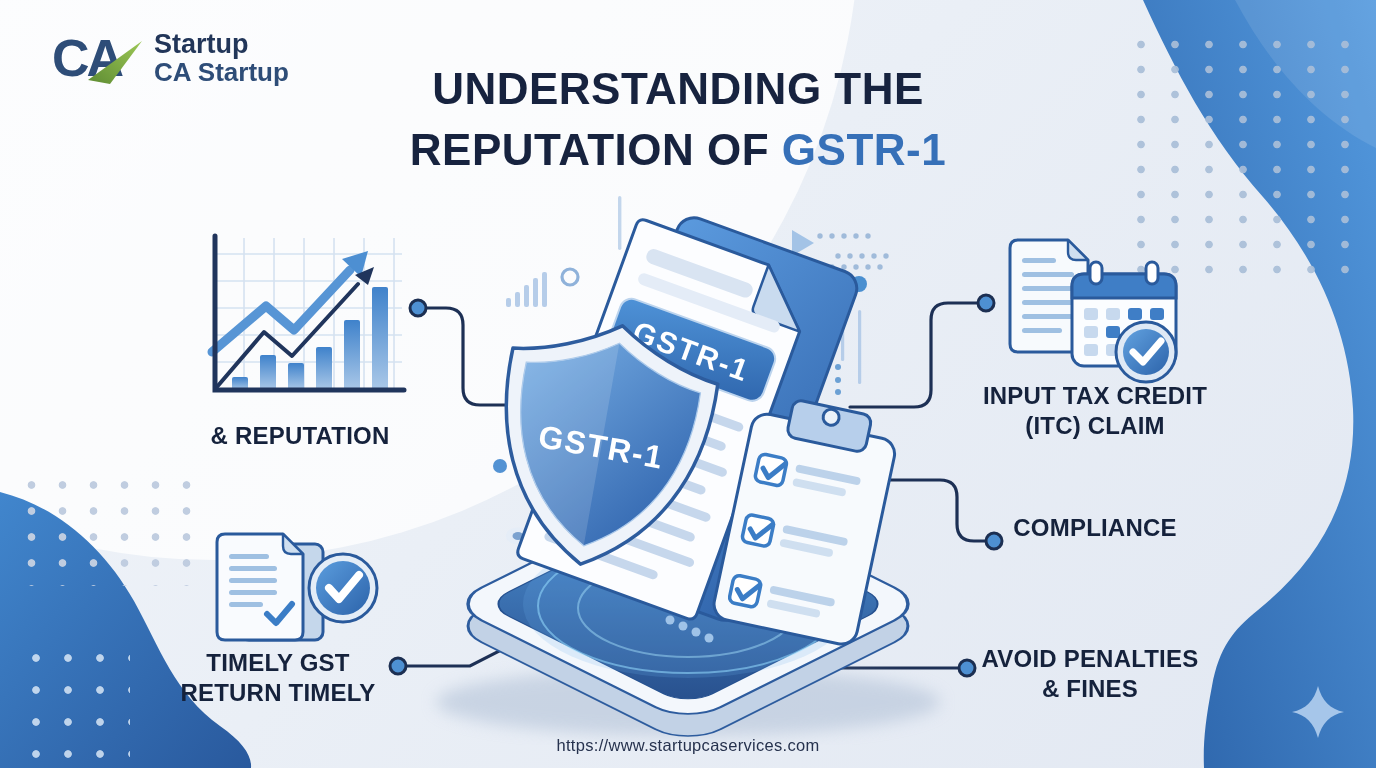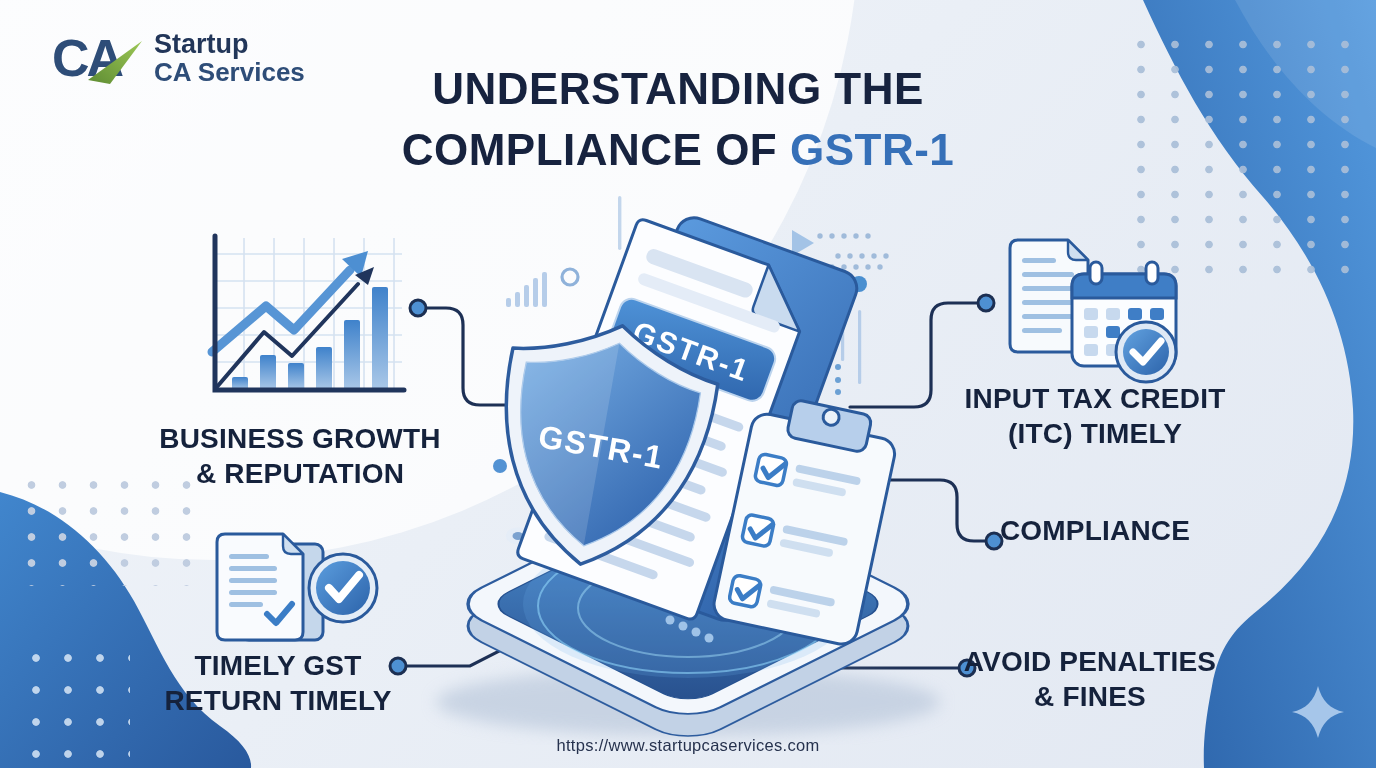--- a/index.html
+++ b/index.html
@@ -19,21 +19,21 @@
   
   .logo{left:52px;top:28px;display:flex;align-items:center;gap:10px;justify-content:flex-end;}
   .logo-text{line-height:1.05;color:#223659;}
   .logo-text .l1{font-size:27px;font-weight:bold;}
   .logo-text .l2{font-size:26px;font-weight:bold;color:#2e4d78;}
   
   .title{left:268px;top:58px;width:820px;text-align:center;color:#17233f;
     font-weight:bold;font-size:44px;line-height:61px;letter-spacing:.5px;}
   .title .hl{color:#3670b8;}
   
-  .feature-label{font-weight:bold;font-size:28px;line-height:1.26;color:#15223c;
+  .feature-label{font-weight:bold;font-size:24px;line-height:1.26;color:#15223c;
     text-align:center;letter-spacing:.2px;}
   .lbl-growth{left:150px;top:421px;width:300px;}
   .lbl-timely{left:128px;top:648px;width:300px;}
   .lbl-itc{left:945px;top:381px;width:300px;}
   .lbl-legal{left:965px;top:513px;width:260px;}
   .lbl-avoid{left:930px;top:644px;width:320px;}
   
   .footer{left:0;top:736px;width:1376px;text-align:center;font-size:16.5px;color:#26324e;letter-spacing:.3px;}
 </style>
 </head>
@@ -91,28 +91,28 @@
         <linearGradient id="ggreen" x1="0" y1="1" x2="1" y2="0">
           <stop offset="0" stop-color="#5e8c33"></stop>
             <stop offset="1" stop-color="#9cc755"></stop>
         </linearGradient>
       </defs>
       <text x="0" y="48" font-size="52" font-weight="bold" fill="#2e4d78" font-family="Liberation Sans, sans-serif" letter-spacing="-3">CA</text>
       <path d="M36,52 L90,13 L58,56 Z" fill="url(#ggreen)"></path>
     </svg>
     <div class="logo-text">
       <div class="l1">Startup</div>
-      <div class="l2">CA Services</div>
+      <div class="l2">CA Startup</div>
     </div>
   </div>
 
   <div class="abs title">
     <div>UNDERSTANDING THE</div>
     <div>
-      <span>COMPLIANCE OF</span>
+      <span>REPUTATION OF</span>
       <span class="hl">GSTR-1</span>
     </div>
   </div>
 
   <svg class="abs" style="left:202px;top:232px" width="205" height="172" viewBox="0 0 205 172">
     <defs>
       <linearGradient id="gbar" x1="0" y1="0" x2="0" y2="1">
         <stop offset="0" stop-color="#3f82cb"></stop>
           <stop offset="1" stop-color="#aac8e8"></stop>
       </linearGradient>
@@ -328,30 +328,29 @@
       <path d="M0,-118 C32,-96 70,-81 104,-77 C107,-3 84,77 0,124 C-84,77 -107,-3 -104,-77 C-70,-81 -32,-96 0,-118 Z" fill="#eef3fa" stroke="#2d5c9e" stroke-width="3.5" stroke-linejoin="round"></path>
       <g transform="scale(0.85)">
         <path d="M0,-118 C32,-96 70,-81 104,-77 C107,-3 84,77 0,124 C-84,77 -107,-3 -104,-77 C-70,-81 -32,-96 0,-118 Z" fill="url(#gshield)" stroke="#a9c8ea" stroke-width="1.5"></path>
         <path d="M0,-118 C-32,-96 -70,-81 -104,-77 C-107,-3 -84,77 0,124 Z" fill="rgba(255,255,255,0.14)"></path>
       </g>
       <text x="0" y="16" text-anchor="middle" font-size="32" font-weight="bold" letter-spacing="1.5" fill="#ffffff" font-family="Liberation Sans, sans-serif">GSTR-1</text>
     </g>
   </svg>
 
   <div class="abs feature-label lbl-growth">
-    <div>BUSINESS GROWTH</div>
     <div>&amp; REPUTATION</div>
   </div>
   <div class="abs feature-label lbl-timely">
     <div>TIMELY GST</div>
     <div>RETURN TIMELY</div>
   </div>
   <div class="abs feature-label lbl-itc">
     <div>INPUT TAX CREDIT</div>
-    <div>(ITC) TIMELY</div>
+    <div>(ITC) CLAIM</div>
   </div>
   <div class="abs feature-label lbl-legal">
     <div>COMPLIANCE</div>
   </div>
   <div class="abs footer">https://www.startupcaservices.com</div>
 
   <div class="abs feature-label lbl-avoid">
     <div>AVOID PENALTIES</div>
     <div>&amp; FINES</div>
   </div>

